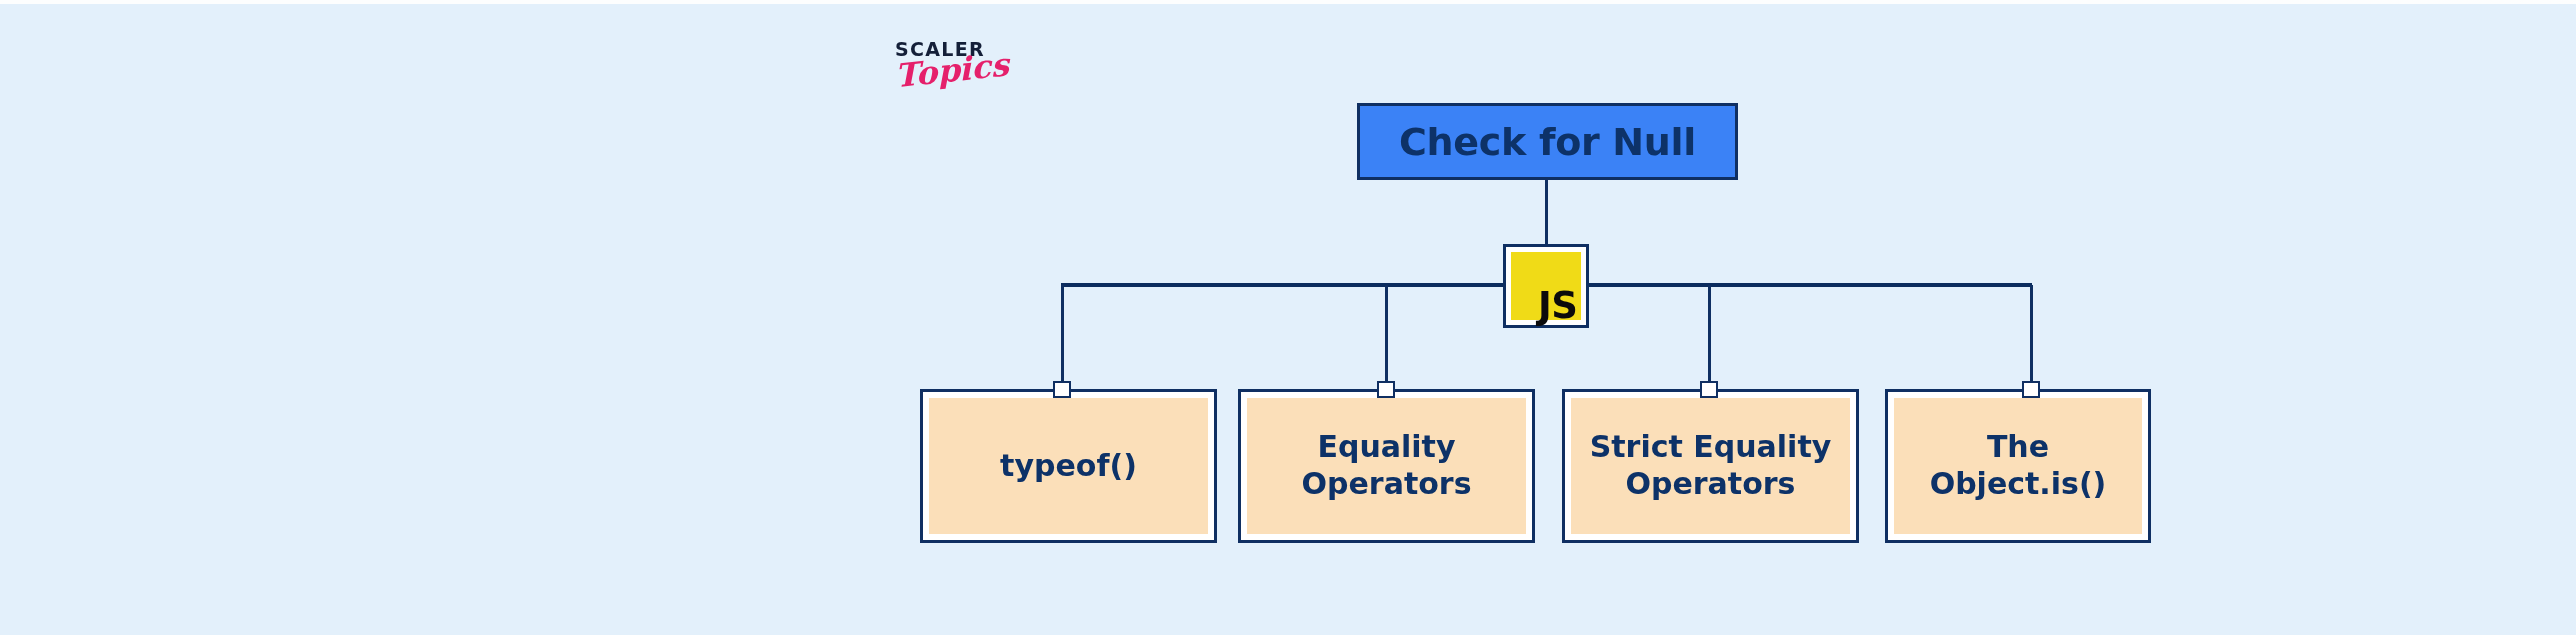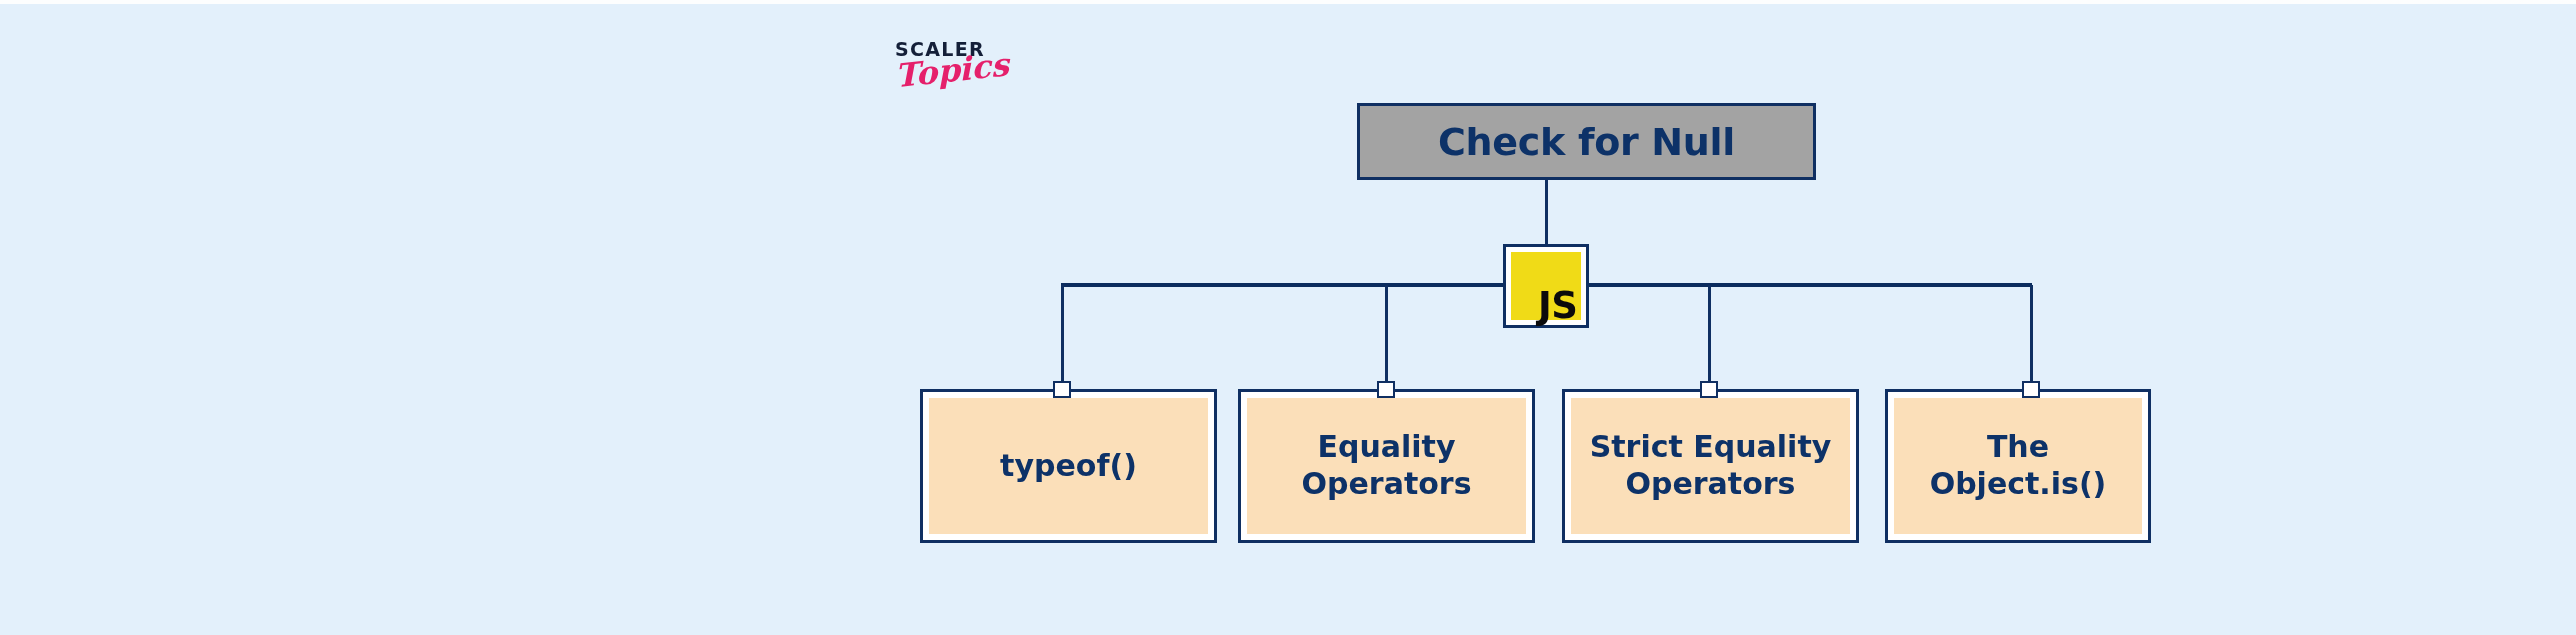--- a/index.html
+++ b/index.html
@@ -62,23 +62,23 @@
     display: flex;
     align-items: center;
     justify-content: center;
     text-align: center;
   }
 
   
   #title-box {
     left: 1357px;
     top: 103px;
-    width: 459px;
+    width: 381px;
     height: 77px;
-    background: #a3a3a3;
+    background: #3b82f6;
   }
   #title-label {
     font-family: "DejaVu Sans", sans-serif;
     font-weight: 700;
     font-size: 38px;
     color: #0d3268;
     letter-spacing: -0.3px;
     white-space: nowrap;
   }
 

